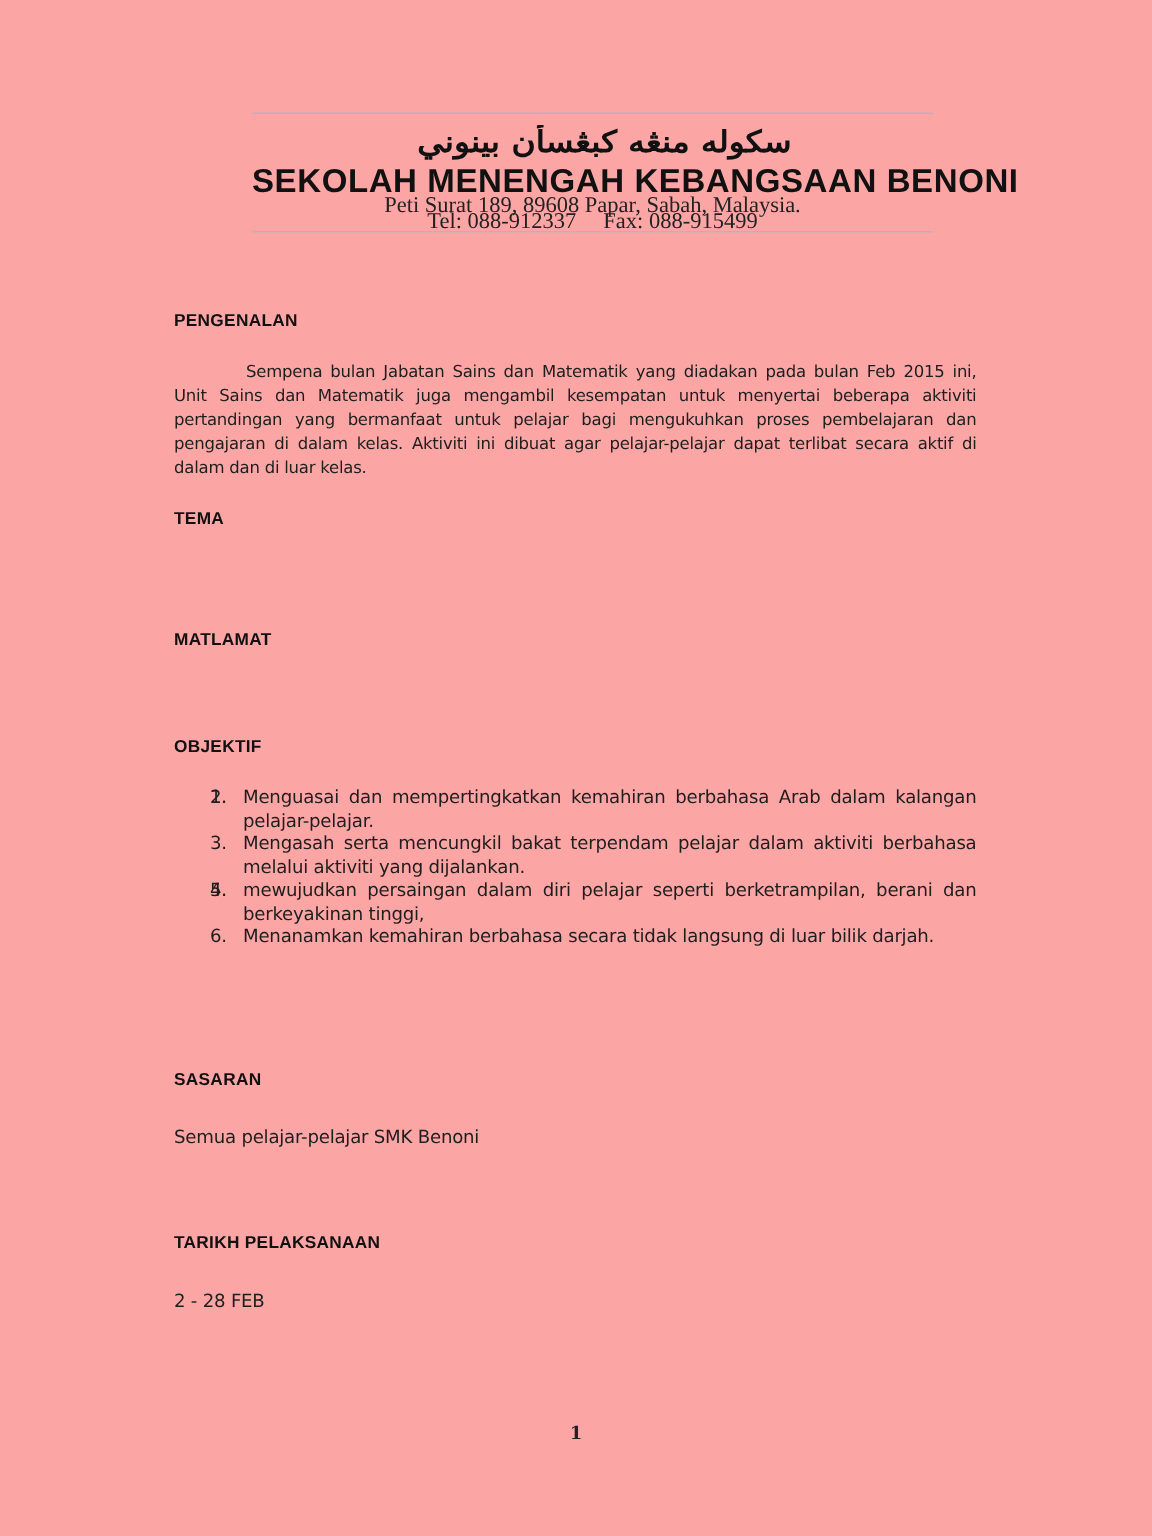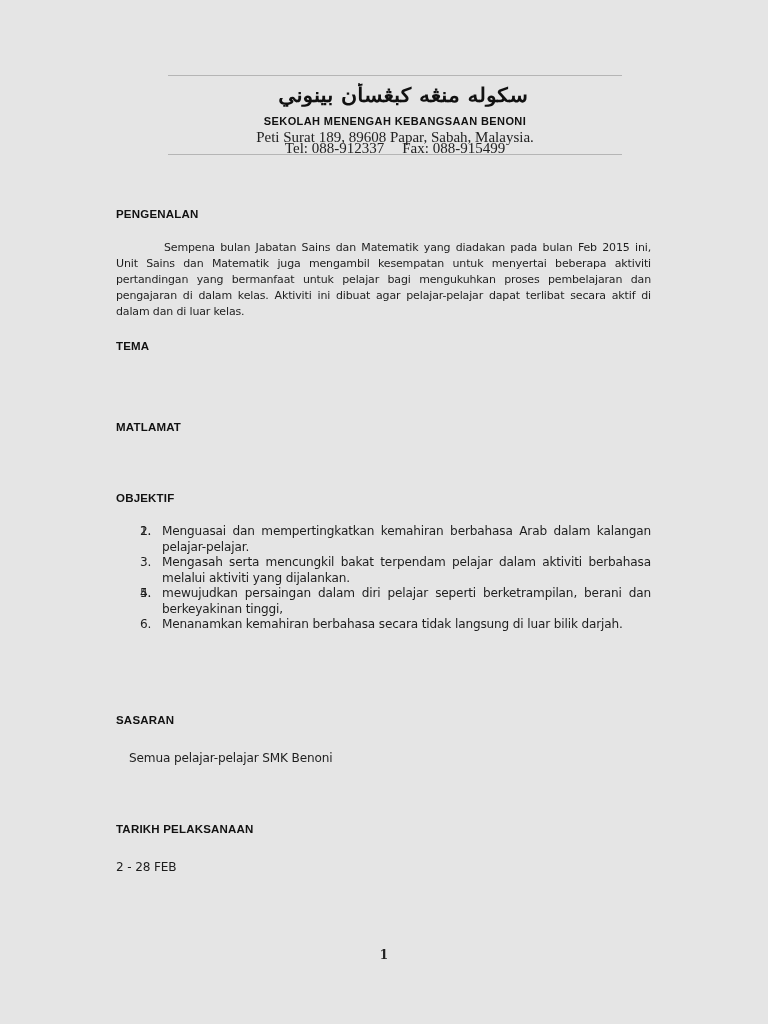--- a/index.html
+++ b/index.html
@@ -13,21 +13,21 @@
       position: relative;
       overflow: hidden;
       font-family: "DejaVu Sans", sans-serif;
       color: #1a1a1a;
     }
     .page {
       position: absolute;
       left: 0; top: 0;
       width: 768px;
       height: 1024px;
-      background: #e5e5e5;
+      background: #fca5a5;
     }
     
     .letterhead {
       position: absolute;
       left: 168px;
       top: 75px;
       width: 454px;
       height: 78px;
       border-top: 1px solid #b5b5b5;
       border-bottom: 1px solid #b5b5b5;
@@ -50,21 +50,21 @@
       letter-spacing: -1px;
       transform: scaleY(0.9);
     }
     .school-name {
       position: absolute;
       left: 0;
       top: 36px;
       width: 454px;
       font-family: "Liberation Sans", sans-serif;
       font-weight: bold;
-      font-size: 11px;
+      font-size: 22px;
       line-height: 18px;
       letter-spacing: 0.4px;
       color: #111;
       white-space: nowrap;
     }
     .address {
       position: absolute;
       left: 0;
       top: 56px;
       width: 454px;
@@ -182,20 +182,20 @@
     <ol class="objlist">
       <li><span class="num">1.</span></li>
       <li><span class="num">2.</span><span>Menguasai dan mempertingkatkan kemahiran berbahasa Arab dalam kalangan pelajar-pelajar.</span></li>
       <li><span class="num">3.</span><span>Mengasah serta mencungkil bakat terpendam pelajar dalam aktiviti berbahasa melalui aktiviti yang dijalankan.</span></li>
       <li><span class="num">4.</span></li>
       <li><span class="num">5.</span><span>mewujudkan persaingan dalam diri pelajar seperti berketrampilan, berani dan berkeyakinan tinggi,</span></li>
       <li><span class="num">6.</span><span>Menanamkan kemahiran berbahasa secara tidak langsung di luar bilik darjah.</span></li>
     </ol>
 
     <div class="heading" style="top:713px;">SASARAN</div>
-    <div class="plain" style="top:750px;margin-left:13px;">Semua pelajar-pelajar SMK Benoni</div>
+    <div class="plain" style="top:750px;">Semua pelajar-pelajar SMK Benoni</div>
 
     <div class="heading" style="top:822px;">TARIKH PELAKSANAAN</div>
     <div class="plain" style="top:859px;">2 - 28 FEB</div>
   </div>
 
   <div class="page-number">1</div>
 </div>
 
 </body></html>

